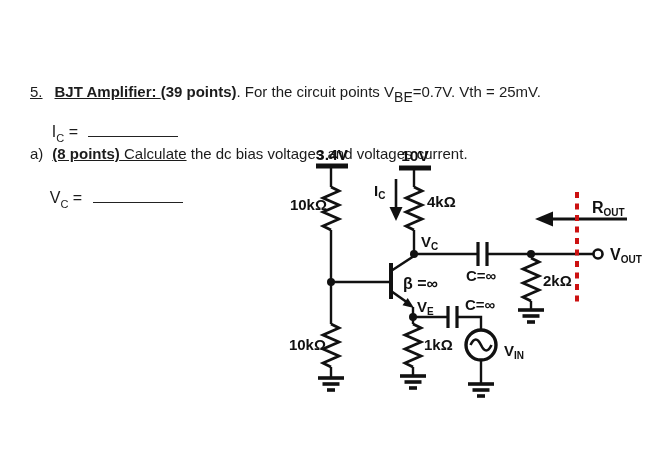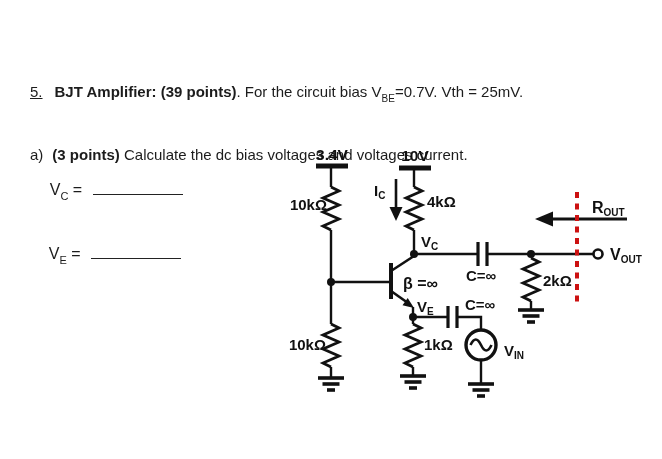--- a/index.html
+++ b/index.html
@@ -7,48 +7,48 @@
     position:relative;
     width:662px;height:459px;
     background:#ffffff;
     font-family:"Liberation Sans", sans-serif;
     color:#1c1c1c;
     overflow:hidden;
   }
   .header{position:absolute;left:30px;top:44px;font-size:15px;line-height:19px;white-space:pre-wrap;}
   .header p{margin:0;}
   .b{font-weight:bold;}
-  .u{text-align:right;}
+  .u{text-decoration:underline;text-align:right;}
   .num{margin-right:12px;text-decoration:underline;}
   .prefix{margin-right:9px;}
   .answer-row{position:absolute;font-size:16px;white-space:pre;}
   .answer-row sub{font-size:11px;position:relative;top:1px;}
   .blank{
     display:inline-block;width:90px;height:14px;
     border-bottom:1.7px solid #222;margin-left:6px;
   }
-  sub.inline-sub{font-size:10px;position:relative;top:1px;}
+  sub.inline-sub{font-size:14px;position:relative;top:1px;}
   .circuit-svg{position:absolute;left:0;top:0;}
   .circuit-svg text{fill:#111;font-family:"Liberation Sans", sans-serif;font-weight:bold;}
 </style>
 </head>
 <body>
 
 <div class="page">
 
   <div class="header">
-    <p><span class="num">5.</span><span class="b u">BJT Amplifier: </span><span class="b">(39 points)</span><span>. For the circuit bias V</span><sub class="inline-sub">BE</sub><span>=0.7V. Vth = 25mV.</span></p>
-    <p><span class="prefix">a)</span><span class="u"><span class="b">(3 points)</span><span> Calculate</span></span><span> the dc bias voltages and voltages current.</span></p>
+    <p><span class="num">5.</span><span class="b u">BJT Amplifier: </span><span class="b">(39 points)</span><span>. For the circuit points V</span><sub class="inline-sub">BE</sub><span>=0.7V. Vth = 25mV.</span></p>
+    <p><span class="prefix">a)</span><span class="u"><span class="b">(8 points)</span><span> Calculate</span></span><span> the dc bias voltages and voltages current.</span></p>
   </div>
 
-  <div class="answer-row" style="left:32px;top:162px;">
+  <div class="answer-row" style="left:34px;top:104px;">
+    <span><span>I</span><sub>C</sub><span> = </span></span><span class="blank"></span>
+  </div>
+  <div class="answer-row" style="left:32px;top:170px;">
     <span><span>V</span><sub>C</sub><span> = </span></span><span class="blank"></span>
-  </div>
-  <div class="answer-row" style="left:31px;top:226px;">
-    <span><span>V</span><sub>E</sub><span> = </span></span><span class="blank"></span>
   </div>
 
   <svg class="circuit-svg" width="662" height="459" viewBox="0 0 662 459">
     <g stroke="#111" stroke-width="2.4" fill="none">
 
       <line x1="316" y1="166" x2="348" y2="166" stroke-width="5"></line>
       <line x1="331" y1="166" x2="331" y2="187"></line>
 
       <path d="M331,187 l8,4 l-16,7 l16,7 l-16,7 l16,7 l-16,7 l8,4" stroke-width="2.8"></path>
 

